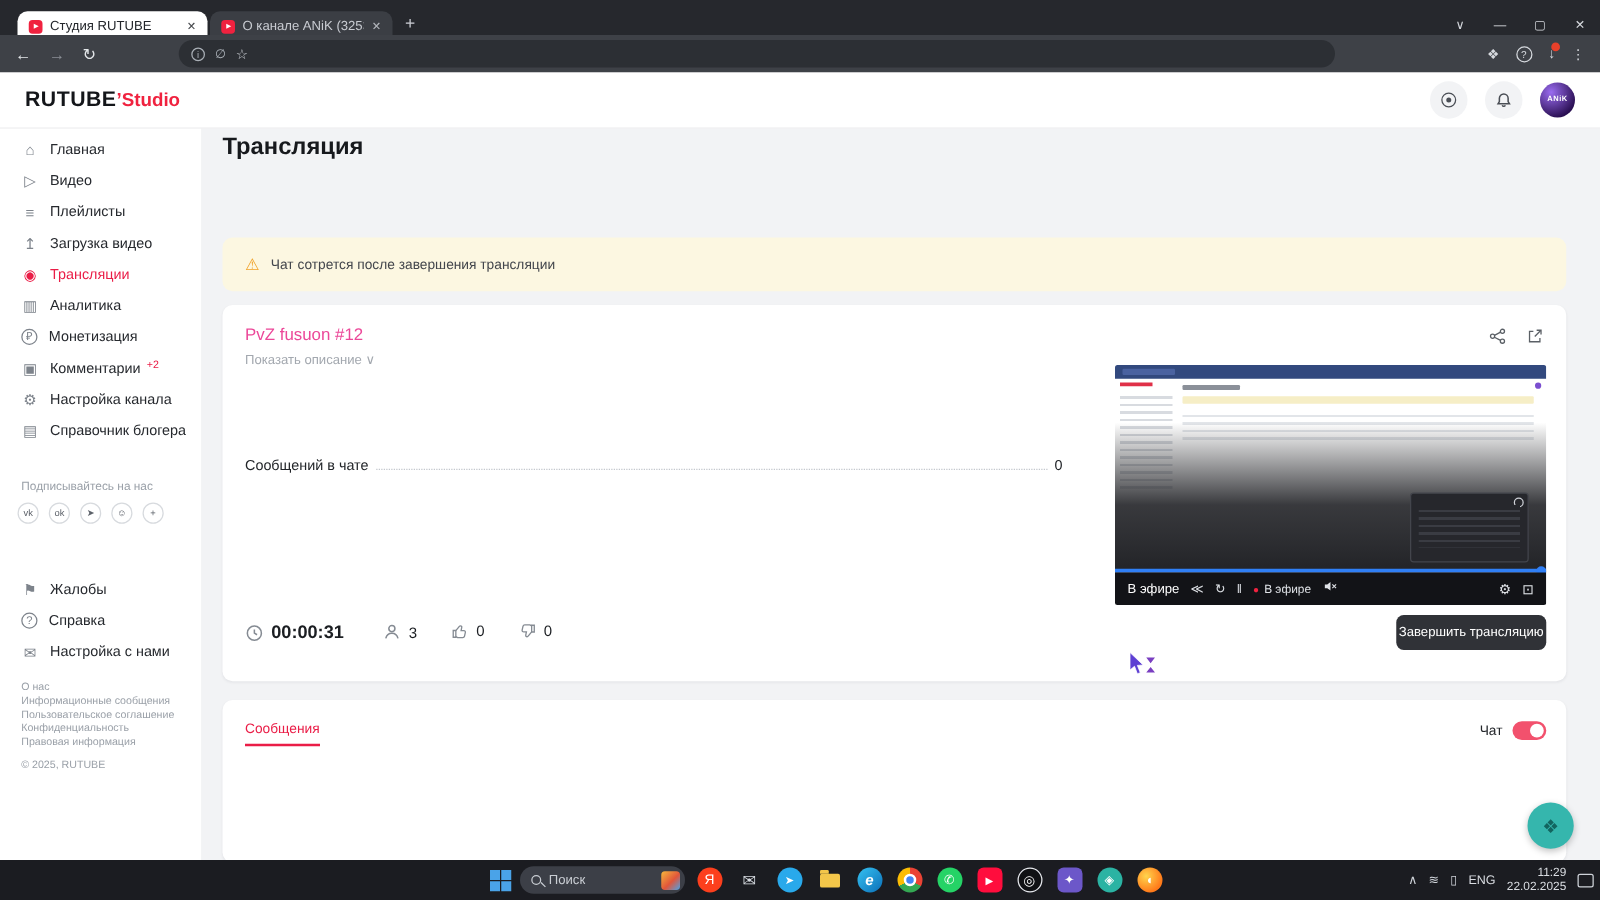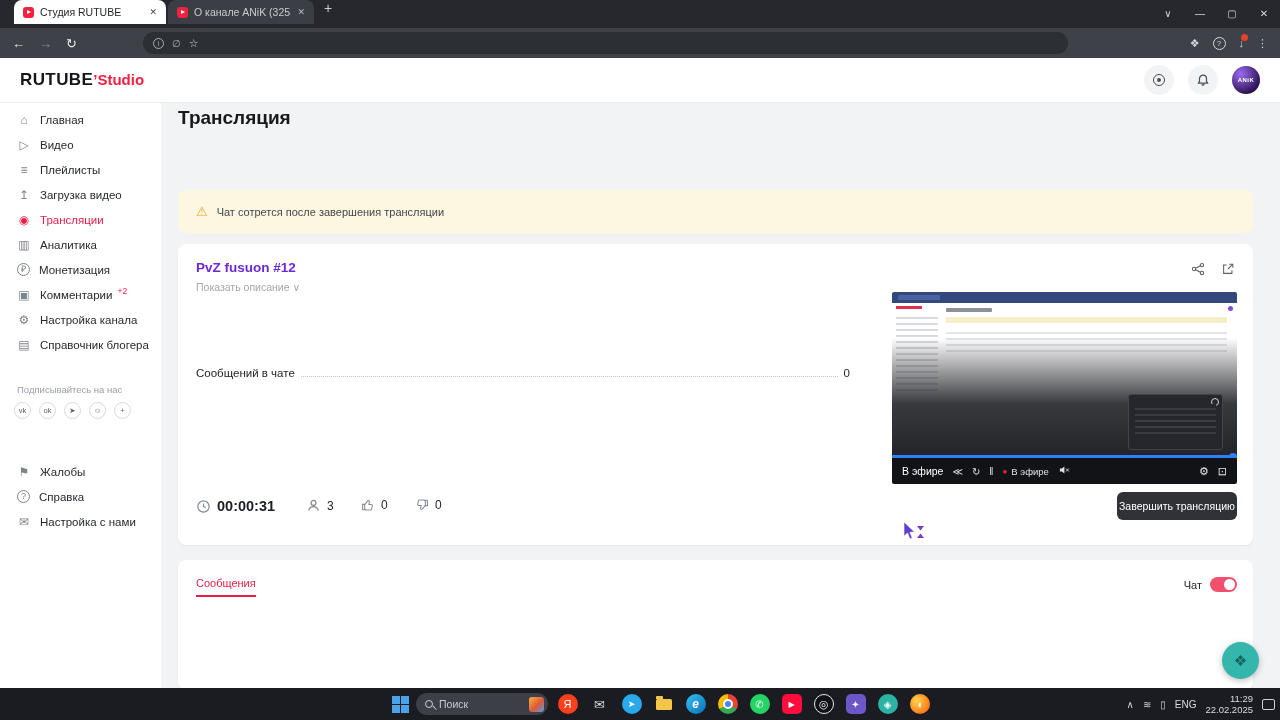--- a/index.html
+++ b/index.html
@@ -1,20 +1,20 @@
 <!DOCTYPE html>
 <html><head>
 <meta charset="utf-8">
 <style>
   *{margin:0;padding:0;box-sizing:border-box}
   html,body{width:1280px;height:720px;overflow:hidden}
   body{font-family:"Liberation Sans",sans-serif;background:#f2f3f5;position:relative;color:#1b1e22}
 
   
-  .tabstrip{position:absolute;top:0;left:0;right:0;height:42px;background:#26282d;display:flex;align-items:flex-start;padding-left:14px}
+  .tabstrip{position:absolute;top:0;left:0;right:0;height:42px;background:#26282d;display:flex;align-items:center;padding-left:14px}
   .tab{height:24px;display:flex;align-items:center;gap:6px;padding:0 9px;border-radius:8px 8px 0 0;font-size:10.5px;width:152px;cursor:pointer}
   .tab.active{background:#fff;color:#23262b}
   .tab.inactive{background:#3b3e44;color:#c9ccd2;margin-left:2px;width:146px}
   .fav{width:11px;height:11px;border-radius:3px;background:#f0223f;position:relative;flex:none}
   .fav::after{content:"";position:absolute;left:4px;top:3px;border-left:4px solid #fff;border-top:2.5px solid transparent;border-bottom:2.5px solid transparent}
   .tab-title{white-space:nowrap;overflow:hidden;flex:1}
   .tab-close{font-size:9px;opacity:.85}
   .newtab{color:#c9ccd2;font-size:14px;margin:0 0 6px 10px;cursor:pointer}
   .winctl{margin-left:auto;display:flex;height:28px}
   .winctl span{width:32px;text-align:center;color:#d4d7dc;font-size:10px;line-height:28px;cursor:pointer}
@@ -64,21 +64,21 @@
   .ptitle{position:absolute;left:17px;top:4px;font-size:19px;font-weight:600;color:#17191d}
   .card{background:#fff;border-radius:8px;box-shadow:0 1px 2px rgba(16,24,40,.05)}
   .tabscard{position:absolute;left:17px;top:51px;width:1075px;height:30px;display:flex;padding-left:18px;gap:26px}
   .ttab{font-size:11px;color:#3d4147;display:flex;align-items:center;position:relative;cursor:pointer}
   .ttab.active{color:#ea1d47}
   .ttab.active::after{content:"";position:absolute;left:0;right:0;bottom:0;height:2px;background:#ea1d47}
   .warn{position:absolute;left:17px;top:87px;width:1075px;height:43px;background:#fcf7e1;border-radius:8px;display:flex;align-items:center;gap:9px;padding-left:18px;font-size:11px;color:#43464c}
   .wic{color:#f0a32b;font-size:13px}
 
   .scard{position:absolute;left:17px;top:141px;width:1075px;height:301px}
-  .stitle{position:absolute;left:18px;top:16px;font-size:13.5px;font-weight:700;color:#6d28d9}
+  .stitle{position:absolute;left:18px;top:16px;font-size:13.5px;font-weight:400;color:#ec4899}
   .sdesc{position:absolute;left:18px;top:37px;font-size:10.5px;color:#a3a8af;cursor:pointer}
   .stats{position:absolute;left:18px;top:123px;width:654px}
   .srow{display:flex;align-items:baseline;height:25px;font-size:11.5px;color:#222529}
   .leader{flex:1;border-bottom:1px dotted #c3c7cd;margin:0 6px 3px}
   .cardicons{position:absolute;right:18px;top:18px;display:flex;gap:16px}
   .cicon{cursor:pointer}
 
   .mitem{position:absolute;top:254px;display:flex;align-items:center;gap:6px;font-size:12px;color:#1b1e22}
   .mtime{left:18px;font-size:14.5px;font-weight:700}
   .mview{left:128px}.mlike{left:183px}.mdis{left:237px}
@@ -271,20 +271,28 @@
     <div class="nitem">
         <span class="gi circled">?</span>
         <span>Справка</span>
       </div>
     <div class="nitem">
         <span class="gi">✉</span>
         <span>Настройка с нами</span>
       </div>
   </div>
 
+  <div class="sfooter">
+    <span class="flink">О нас</span>
+    <span class="flink">Информационные сообщения</span>
+    <span class="flink">Пользовательское соглашение</span>
+    <span class="flink">Конфиденциальность</span>
+    <span class="flink">Правовая информация</span>
+    <div class="copy">© 2025, RUTUBE</div>
+  </div>
 </div>
 
 <div class="main">
   <div class="ptitle">Трансляция</div>
 
 
   <div class="warn">
     <span class="wic">⚠</span>
     <span>Чат сотрется после завершения трансляции</span>
   </div>

